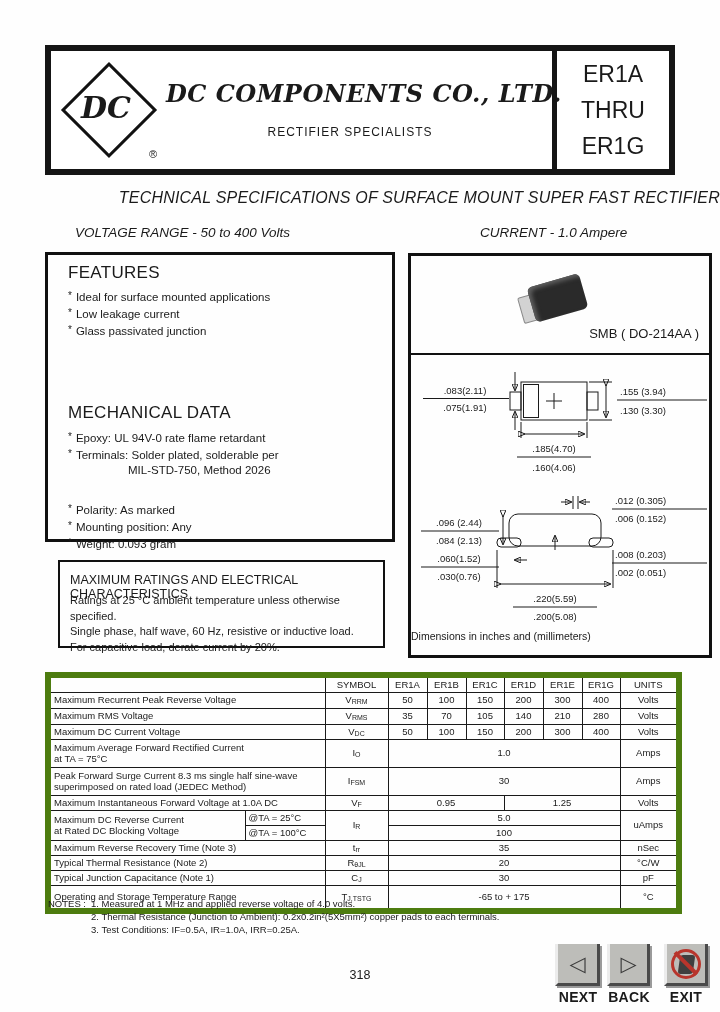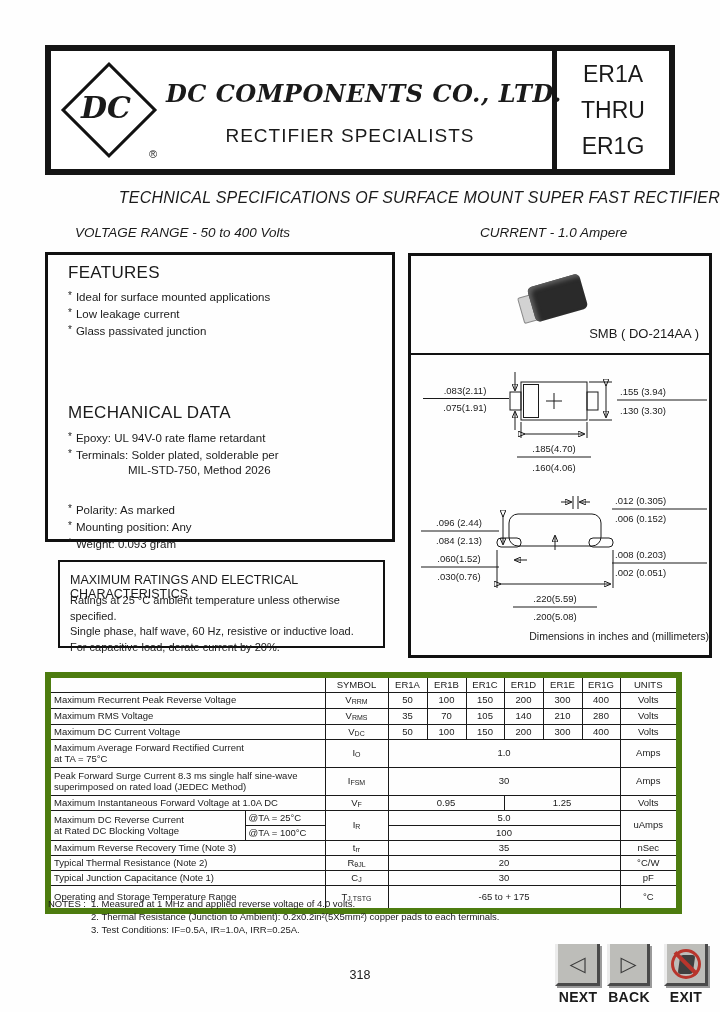--- a/index.html
+++ b/index.html
@@ -11,21 +11,21 @@
   .logo{position:absolute;left:24px;top:25px;width:62px;height:62px;transform:rotate(45deg);
         border:3px solid #111;background:#fff;}
   .logo-mono{position:absolute;left:24px;top:25px;width:62px;height:62px;display:flex;
              align-items:center;justify-content:center;font-family:"DejaVu Serif",serif;
              font-style:italic;font-weight:bold;font-size:30px;}
   .reg-mark{position:absolute;left:98px;top:97px;font-size:11px;}
   .company{position:absolute;left:115px;right:135px;top:28px;text-align:center;
            font-family:"DejaVu Serif",serif;font-weight:bold;font-style:italic;font-size:24px;
            letter-spacing:0.5px;white-space:nowrap;}
   .tagline{position:absolute;left:115px;right:135px;top:74px;text-align:center;
-           font-size:19px;letter-spacing:1px;}
+           font-size:12px;letter-spacing:1px;}
   .part-box{position:absolute;right:0;top:0;bottom:0;width:112px;border-left:5px solid #151515;
             display:flex;flex-direction:column;justify-content:center;align-items:center;
             gap:9px;font-size:23px;}
   
   .doc-title{position:absolute;left:0;right:0;top:189px;text-align:right;font-style:italic;
              font-size:16px;letter-spacing:0.2px;}
   .v-range{position:absolute;left:75px;top:225px;font-style:italic;font-size:13.5px;}
   .c-range{position:absolute;left:480px;top:225px;font-style:italic;font-size:13.5px;}
   
   .features-box{position:absolute;left:45px;top:252px;width:350px;height:290px;
@@ -45,21 +45,21 @@
   
   .pkg-box{position:absolute;left:408px;top:253px;width:304px;height:405px;
            border:3px solid #111;box-sizing:border-box;}
   .photo-sec{position:absolute;left:0;top:0;right:0;height:97px;border-bottom:2px solid #111;}
   .pkg-photo{position:absolute;left:104px;top:20px;width:78px;height:48px;transform:rotate(-16deg);}
   .pkg-body{position:absolute;left:16px;top:5px;width:54px;height:36px;background:#2a2a2a;
             border-radius:5px;box-shadow:inset 3px 3px 4px #606060;}
   .pkg-term{position:absolute;left:4px;top:12px;width:15px;height:25px;background:#d2d2d2;
             border:1px solid #8a8a8a;border-radius:2px;}
   .pkg-name{position:absolute;right:10px;bottom:12px;font-size:13px;}
-  .dims-note{position:absolute;left:12px;right:0;bottom:13px;text-align:right;font-size:10.5px;}
+  .dims-note{position:absolute;left:0;right:0;bottom:13px;text-align:left;font-size:10.5px;}
   .pkg-box svg{position:absolute;left:4px;}
   svg text{font-family:"Liberation Sans",sans-serif;font-size:9.5px;fill:#1a1a1a;}
   svg line,svg rect,svg path{stroke:#1a1a1a;fill:none;stroke-width:1;}
   
   .spec-table{position:absolute;left:45px;top:672px;width:631px;border-collapse:collapse;
               table-layout:fixed;font-size:9.5px;border:6px solid #4d7c0f;}
   .spec-table td{border:1px solid #1a1a1a;padding:0 3px;height:14px;line-height:1.12;
                  overflow:hidden;}
   .spec-table .lbl{text-align:left;margin-top:40px;}
   .spec-table .ctr{text-align:center;}

